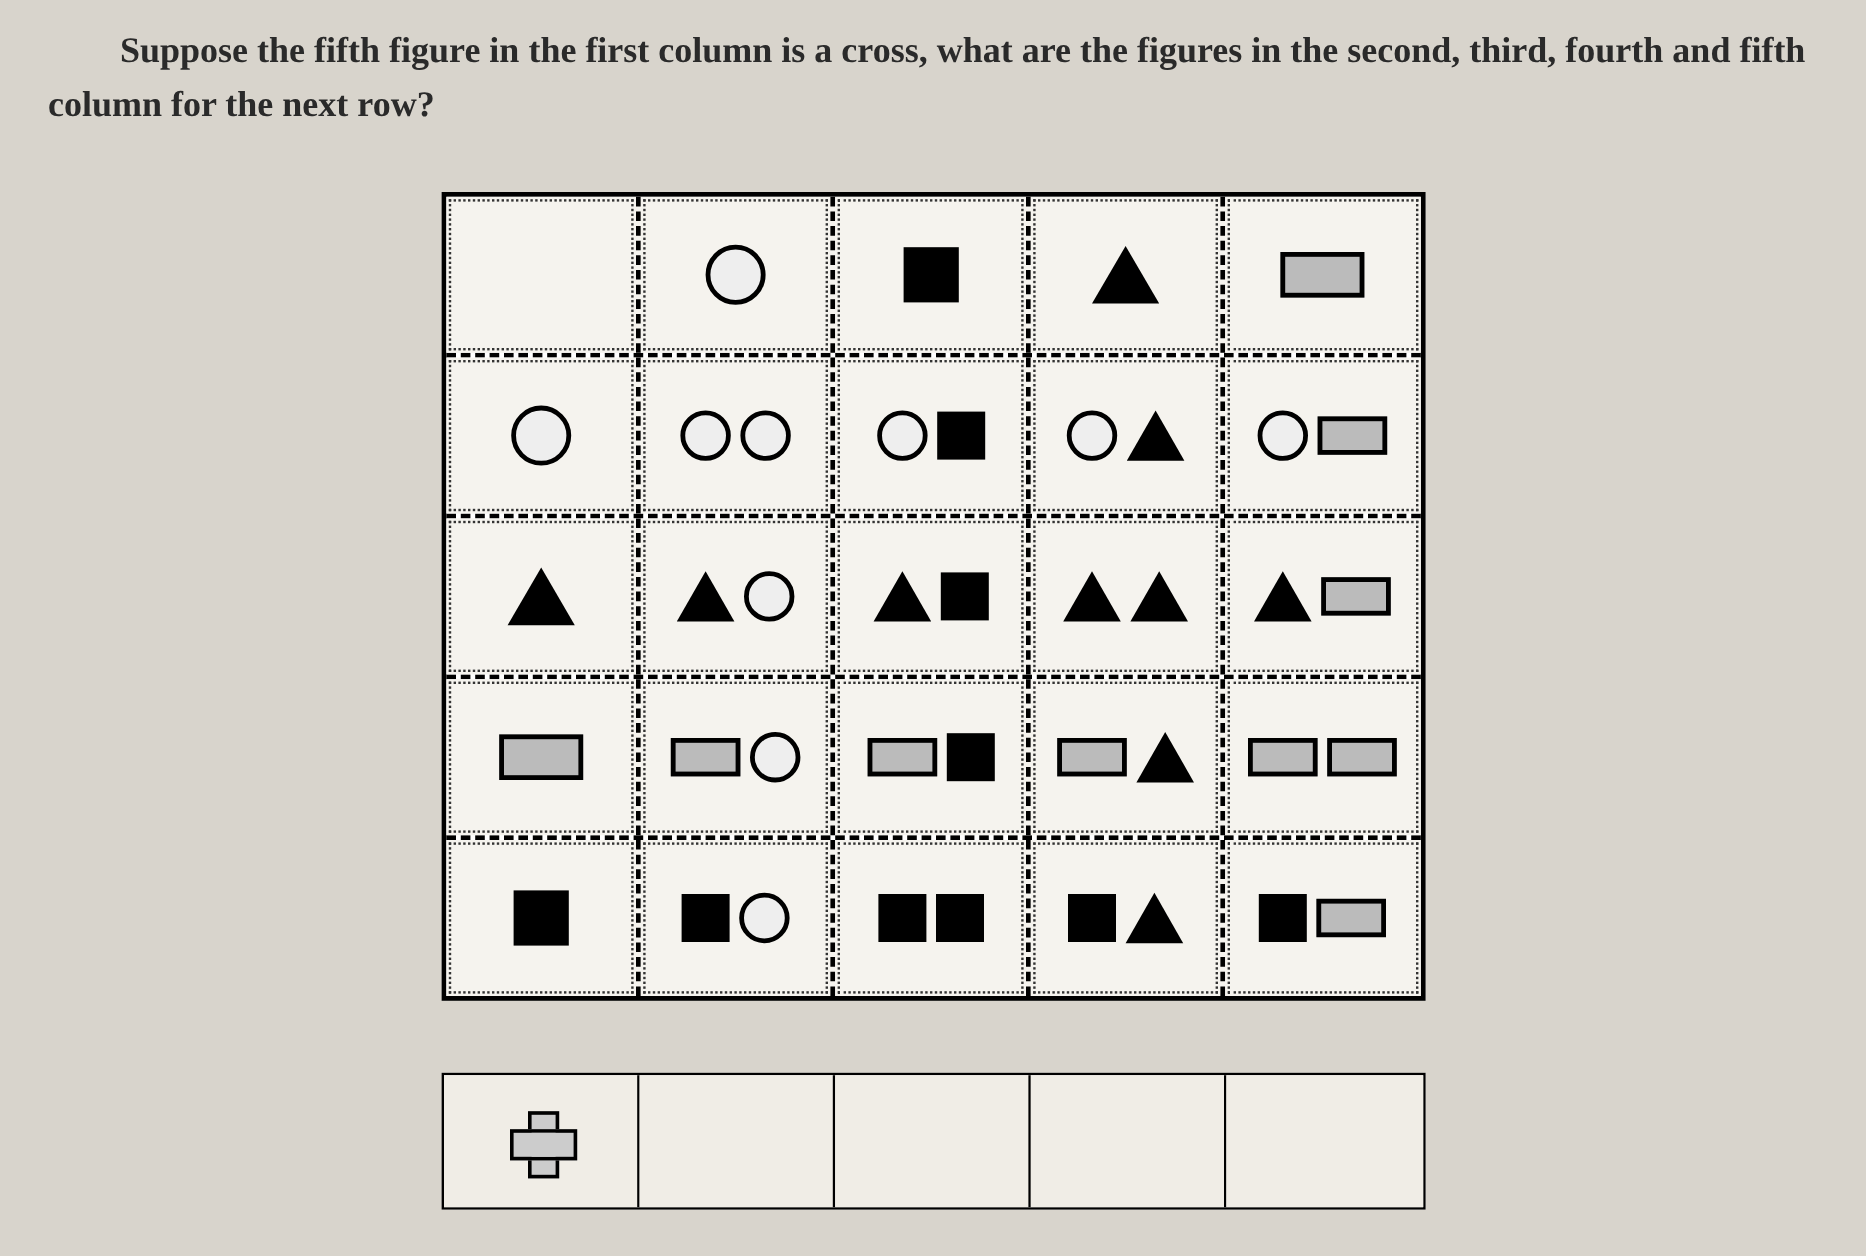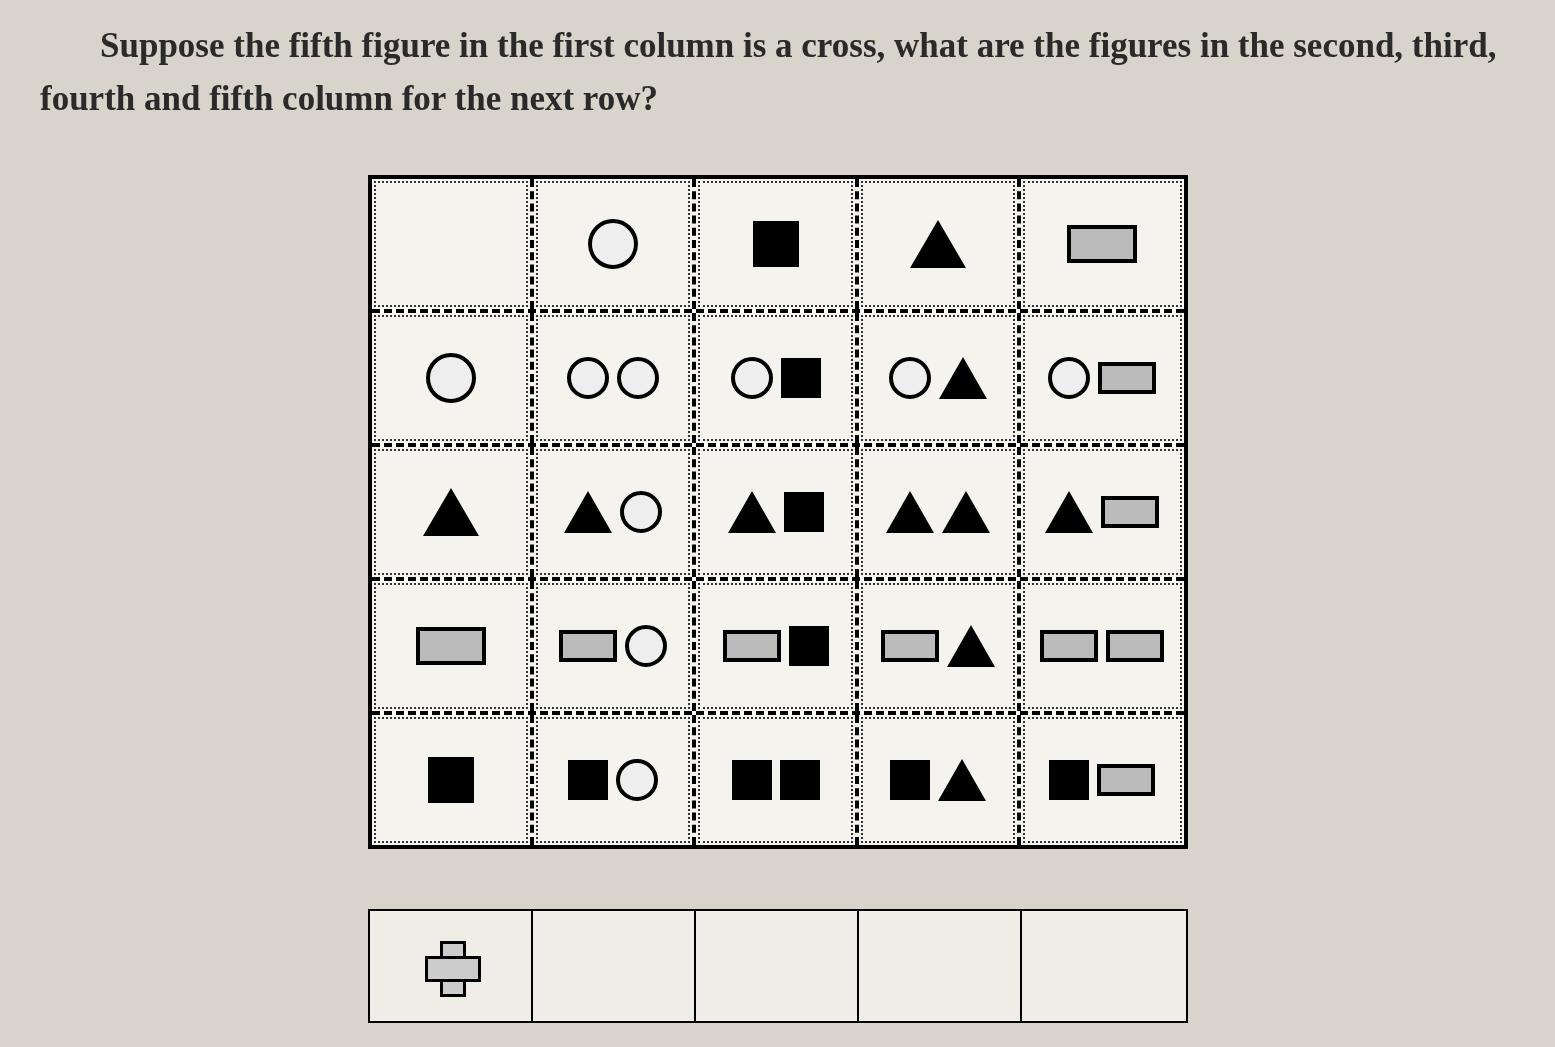--- a/index.html
+++ b/index.html
@@ -4,21 +4,21 @@
   <style>
     * { box-sizing: border-box; margin: 0; padding: 0; }
     body {
       background: #d8d4cc;
       font-family: Georgia, 'Times New Roman', serif;
       padding: 20px 40px;
       width: 1555px;
       height: 1047px;
     }
     .question {
-      font-size: 35px;
+      font-size: 30px;
       font-weight: bold;
       color: #2a2a2a;
       line-height: 1.5;
       margin-bottom: 50px;
       text-indent: 60px;
     }
     .main-grid {
       margin: 0 auto;
       width: 820px;
       border: 4px solid #000;

